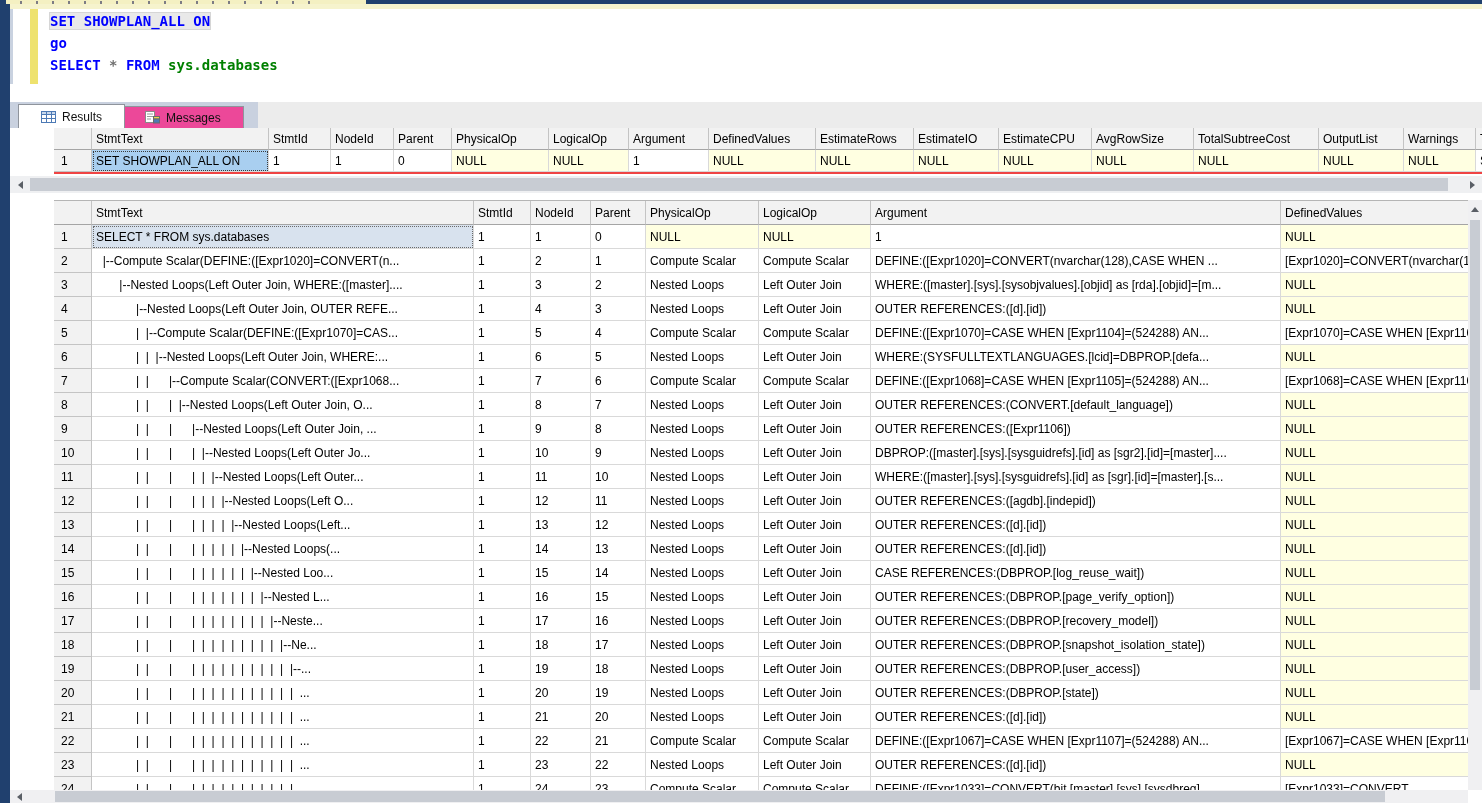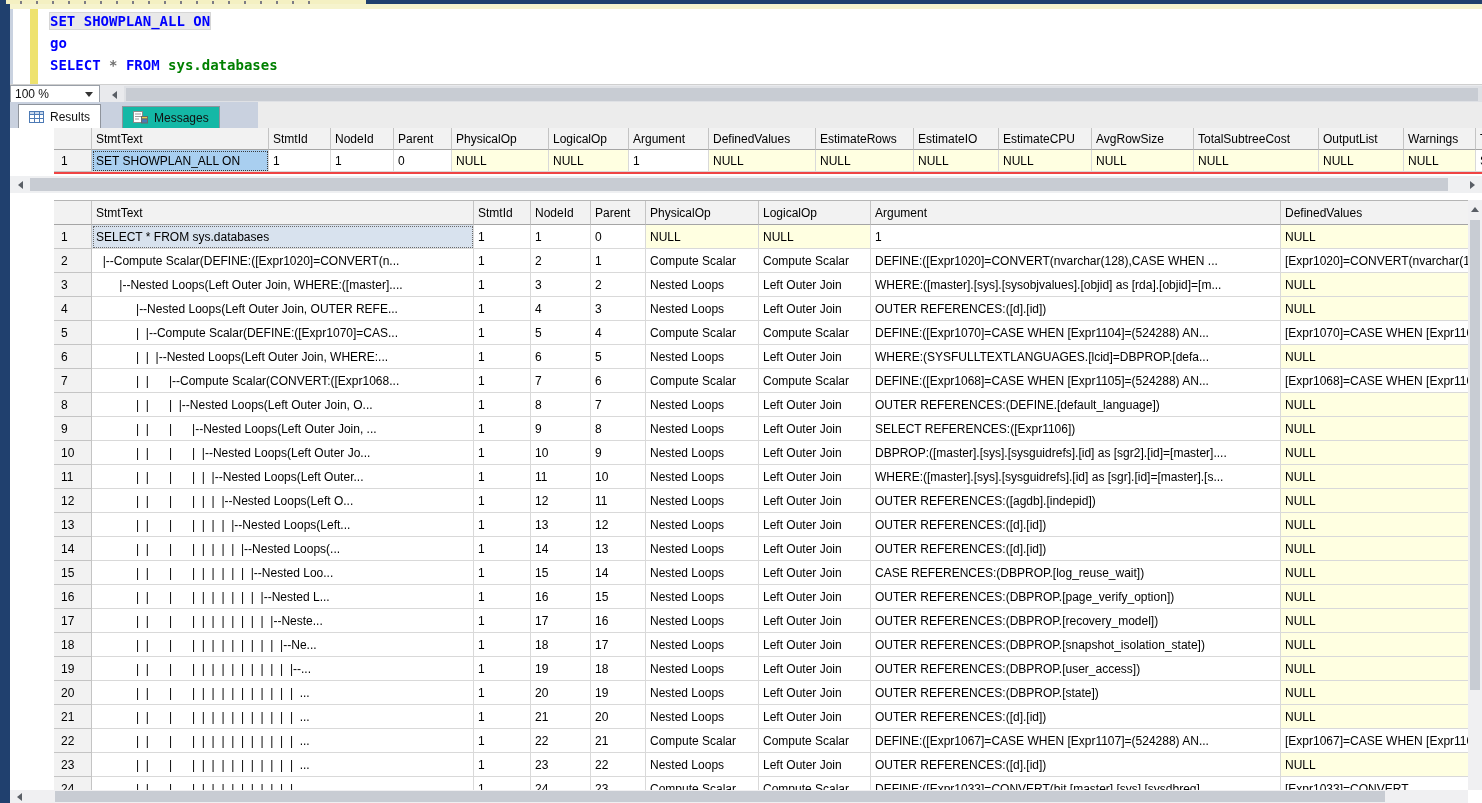--- a/index.html
+++ b/index.html
@@ -33,24 +33,24 @@
   .tri-left { width:0; height:0; border-top:4px solid transparent; border-bottom:4px solid transparent; border-right:5px solid #5a5f66; }
   .tri-right { width:0; height:0; border-top:4px solid transparent; border-bottom:4px solid transparent; border-left:5px solid #5a5f66; }
   .tri-up { width:0; height:0; border-left:4px solid transparent; border-right:4px solid transparent; border-bottom:5px solid #5a5f66; }
   .ed-scroll-arrow { position:absolute; left:96px; top:1px; width:17px; height:17px; display:flex; align-items:center; justify-content:center; }
   .ed-scroll-track { position:absolute; left:114px; top:1px; right:0; height:17px; background:#dfe1e5; }
   .ed-scroll-thumb { position:absolute; left:2px; top:2px; right:4px; height:13px; background:#c8ccd3; }
 
   
   .tab-strip { position:absolute; left:10px; top:102px; width:1472px; height:26px; background:#ececec; }
   .tab-zone { position:absolute; left:0; top:0; width:248px; height:26px; background:#c9d1df; }
-  .tab { position:absolute; top:2px; height:24px; display:flex; align-items:center; gap:6px; padding:0 10px;
+  .tab { position:absolute; top:2px; height:24px; display:flex; align-items:center; gap:6px; padding:0 22px;
       font-size:12px; color:#111; border:1px solid #8f949c; border-bottom:none; cursor:default; }
   .tab.active { left:8px; background:#fff; z-index:2; }
-  .tab.inactive { left:112px; background:#14b8a6; top:4px; height:22px; }
+  .tab.inactive { left:112px; background:#ec4899; top:4px; height:22px; }
 
   
   .grid-box { position:absolute; overflow:hidden; background:#ef4444;margin-left:44px; }
   table.ssms { border-collapse:separate; border-spacing:0; table-layout:fixed; font-size:12px; color:#000; }
   table.ssms th { background:#f2f2f2; font-weight:normal; text-align:left; padding:0 4px;
       border-right:1px solid #c4c4c4; border-bottom:1px solid #a5a5a5; overflow:hidden; white-space:pre; }
   table.ssms td { background:#fff; padding:0 4px; border-right:1px solid #d9d9d9; border-bottom:1px solid #d9d9d9;
       overflow:hidden; white-space:pre; }
   table.ssms td.rowhdr { background:#f2f2f2; border-right:1px solid #c4c4c4; border-bottom:1px solid #c4c4c4; padding-left:7px; }
   table.ssms td.nullc { background:#ffffe1; }
@@ -83,34 +83,20 @@
     <div class="tab-remnant-marks"></div>
   </div>
   <div class="cream-band"></div>
 
   <div class="editor">
     <div class="indicator-line"></div>
     <div class="yellow-bar"></div>
     <div class="code" id="code-lines"><div class="line"><span class="stmt-box"><span style="color: rgb(0, 0, 255);">SET SHOWPLAN_ALL ON</span></span></div><div class="line"><span style="color: rgb(0, 0, 255);">go</span></div><div class="line"><span style="color: rgb(0, 0, 255);">SELECT </span><span style="color: rgb(110, 110, 110);">* </span><span style="color: rgb(0, 0, 255);">FROM </span><span style="color: rgb(0, 128, 0);">sys.databases</span></div><div class="line"><span style="color: rgb(0, 0, 255);">go</span></div></div>
   </div>
 
-  <div class="zoom-row">
-    <div class="zoom-combo">
-      <span>100 %</span>
-      <span class="zoom-drop">
-          <span class="tri-down"></span>
-        </span>
-    </div>
-    <div class="ed-scroll-arrow">
-        <span class="tri-left"></span>
-      </div>
-    <div class="ed-scroll-track">
-      <div class="ed-scroll-thumb"></div>
-    </div>
-  </div>
 
   <div class="tab-strip">
     <div class="tab-zone"></div>
     <div class="tab active">
       <svg class="icon" width="15" height="12" viewBox="0 0 15 12">
         <rect x="0.5" y="0.5" width="14" height="11" fill="#fff" stroke="#4d7ab5"></rect>
         <rect x="0.5" y="0.5" width="14" height="3" fill="#c8d8ec" stroke="#4d7ab5"></rect>
         <line x1="5.5" y1="0.5" x2="5.5" y2="11.5" stroke="#4d7ab5"></line>
         <line x1="10.5" y1="0.5" x2="10.5" y2="11.5" stroke="#4d7ab5"></line>
         <line x1="0.5" y1="7.5" x2="14.5" y2="7.5" stroke="#4d7ab5"></line>
@@ -311,32 +297,32 @@
             <td>[Expr1068]=CASE WHEN [Expr1105]=(524288</td>
           </tr>
           <tr>
             <td class="rowhdr">8</td>
             <td>            |  |      |  |--Nested Loops(Left Outer Join, O...</td>
             <td>1</td>
             <td>8</td>
             <td>7</td>
             <td>Nested Loops</td>
             <td>Left Outer Join</td>
-            <td>OUTER REFERENCES:(DEFINE.[default_language])</td>
+            <td>OUTER REFERENCES:(CONVERT.[default_language])</td>
             <td class="nullc">NULL</td>
           </tr>
           <tr>
             <td class="rowhdr">9</td>
             <td>            |  |      |      |--Nested Loops(Left Outer Join, ...</td>
             <td>1</td>
             <td>9</td>
             <td>8</td>
             <td>Nested Loops</td>
             <td>Left Outer Join</td>
-            <td>SELECT REFERENCES:([Expr1106])</td>
+            <td>OUTER REFERENCES:([Expr1106])</td>
             <td class="nullc">NULL</td>
           </tr>
           <tr>
             <td class="rowhdr">10</td>
             <td>            |  |      |      |  |--Nested Loops(Left Outer Jo...</td>
             <td>1</td>
             <td>10</td>
             <td>9</td>
             <td>Nested Loops</td>
             <td>Left Outer Join</td>

